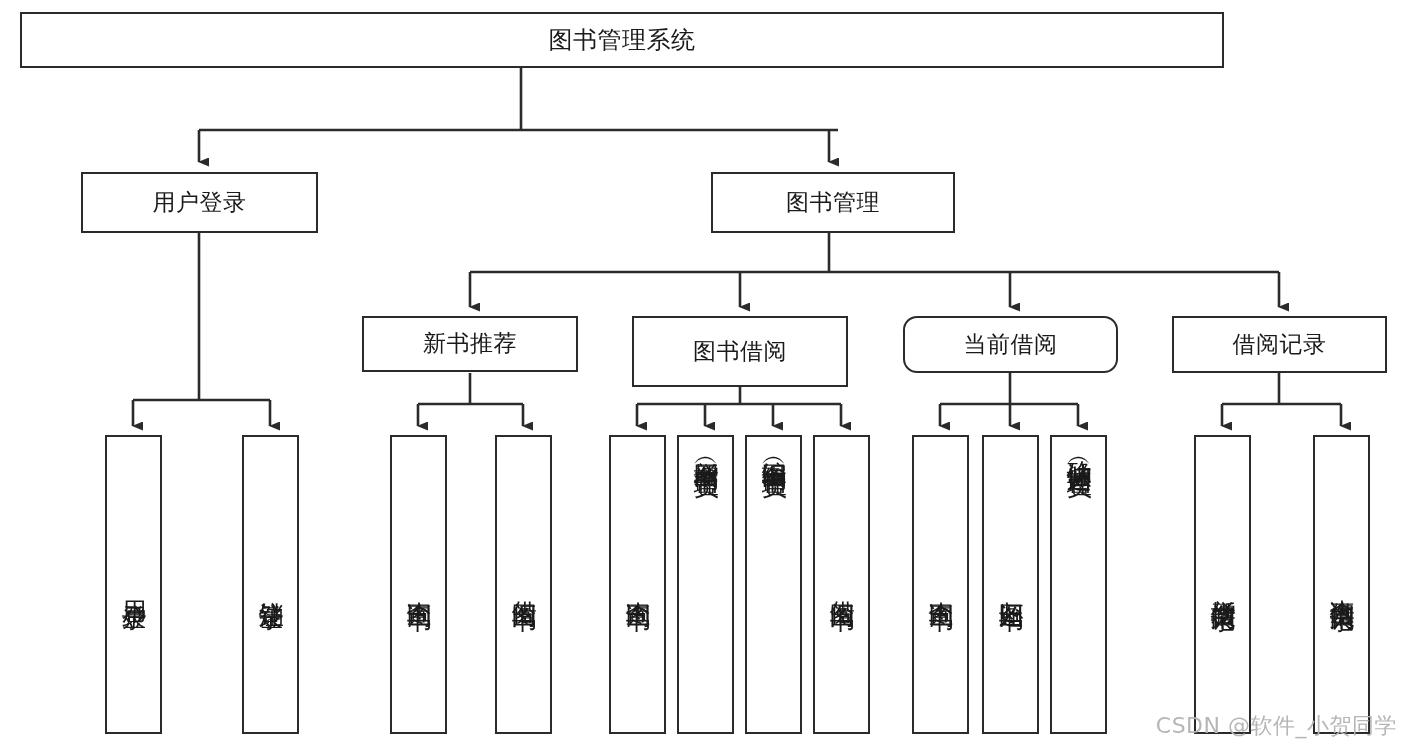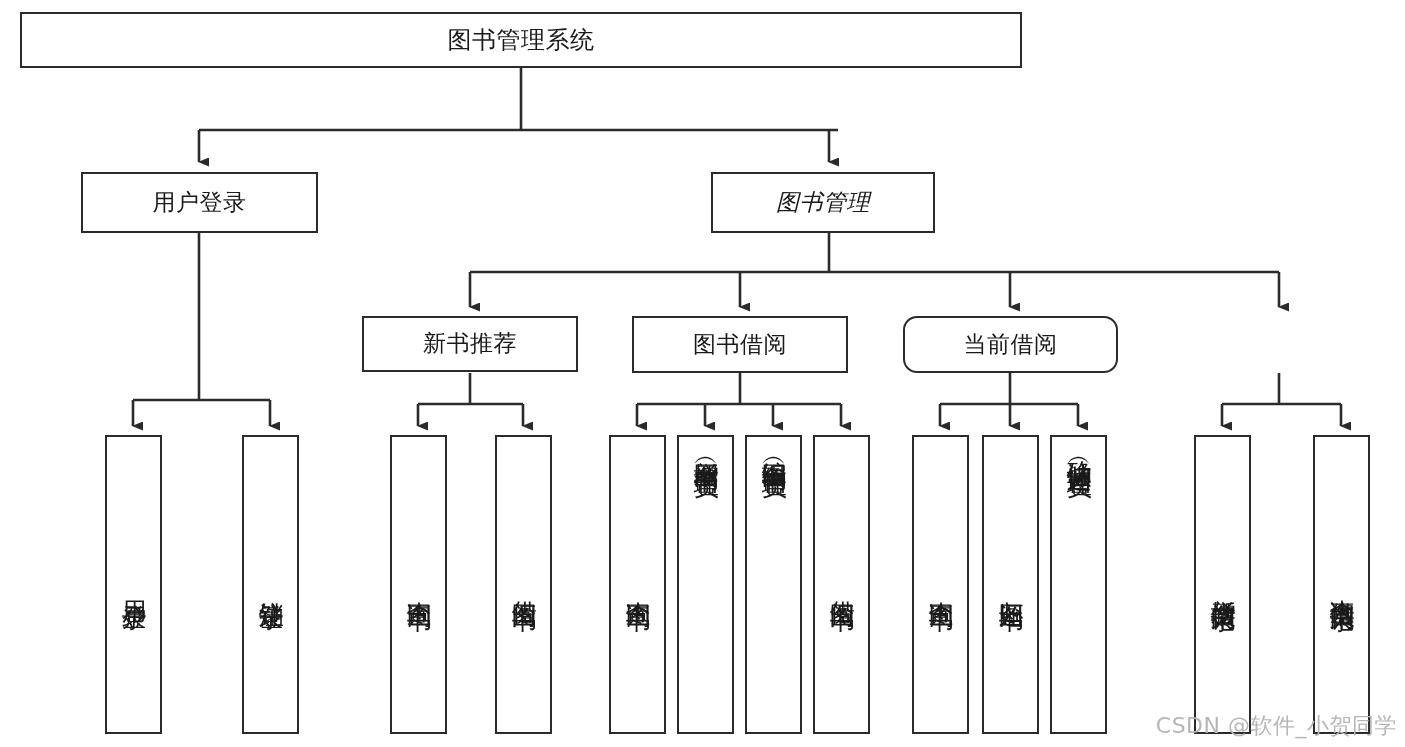--- a/index.html
+++ b/index.html
@@ -126,44 +126,47 @@
       <path d="M1010,404 L1010,426" marker-end="url(#arrow)"></path>
       <path d="M1078,404 L1078,426" marker-end="url(#arrow)"></path>
 
       <path d="M1279,373 L1279,404"></path>
       <path d="M1222,404 L1341,404"></path>
       <path d="M1222,404 L1222,426" marker-end="url(#arrow)"></path>
       <path d="M1341,404 L1341,426" marker-end="url(#arrow)"></path>
     </g>
   </svg>
 
-  <div class="node h root" style="left:20px; top:12px; width:1002px; height:56px;">
+  <div class="node h root" style="left:20px; top:12px; width:1204px; height:56px;">
     <span class="label">图书管理系统</span>
   </div>
 
   <div class="node h" style="left:81px; top:172px; width:237px; height:61px;">
     <span class="label">用户登录</span>
   </div>
 
-  <div class="node h" style="left:711px; top:172px; width:224px; height:61px;font-style:italic;">
+  <div class="node h" style="left:711px; top:172px; width:244px; height:61px;">
     <span class="label">图书管理</span>
   </div>
 
   <div class="node h" style="left:362px; top:316px; width:216px; height:56px;">
     <span class="label">新书推荐</span>
   </div>
 
-  <div class="node h" style="left:632px; top:316px; width:216px; height:57px;">
+  <div class="node h" style="left:632px; top:316px; width:216px; height:71px;">
     <span class="label">图书借阅</span>
   </div>
 
   <div class="node h" style="left:903px; top:316px; width:215px; height:57px;border-radius:14px;">
     <span class="label">当前借阅</span>
   </div>
 
+  <div class="node h" style="left:1172px; top:316px; width:215px; height:57px;">
+    <span class="label">借阅记录</span>
+  </div>
 
   <div class="node v mid" style="left:105px; top:435px; width:57px; height:299px;">
     <span class="label">用户登录</span>
   </div>
 
   <div class="node v mid" style="left:242px; top:435px; width:57px; height:299px;">
     <span class="label">注销登录</span>
   </div>
 
   <div class="node v mid" style="left:390px; top:435px; width:57px; height:299px;">

